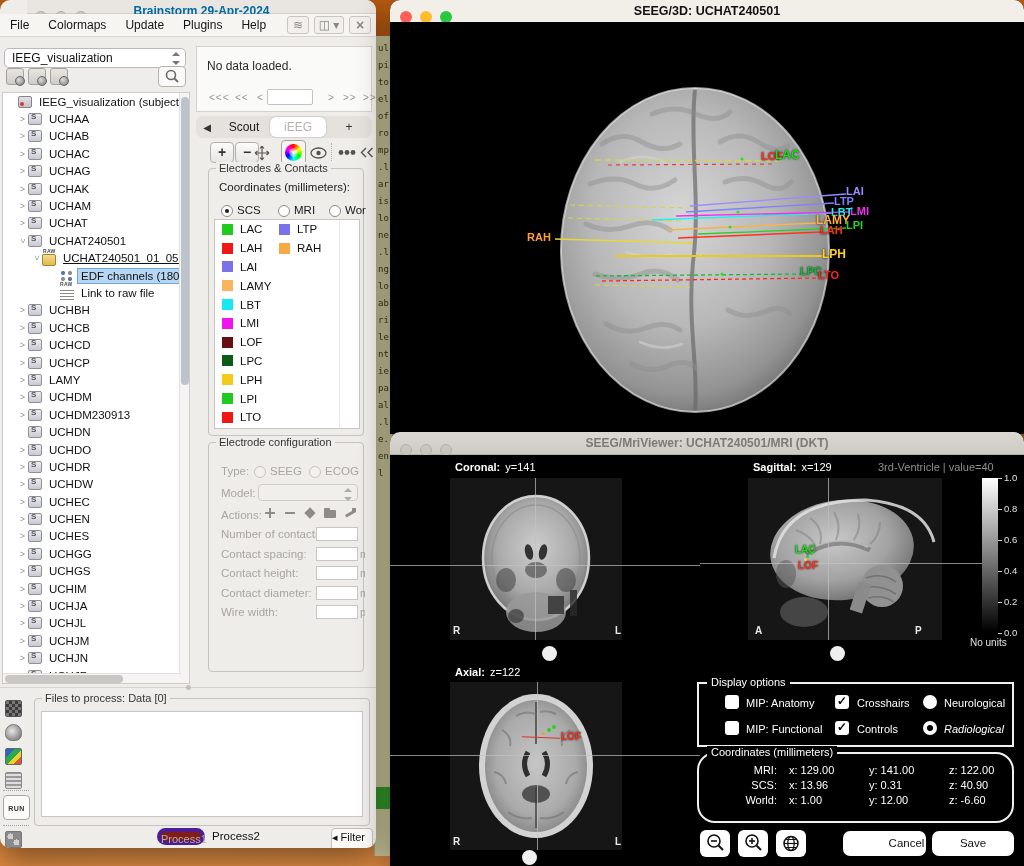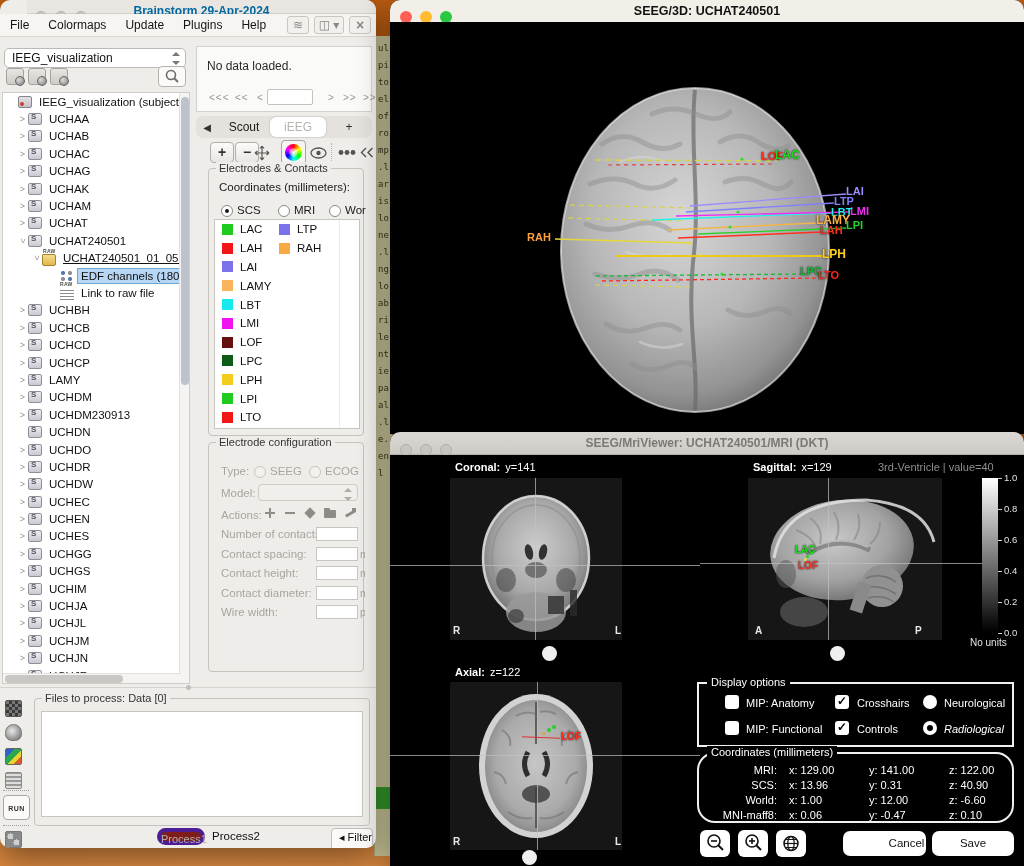--- a/index.html
+++ b/index.html
@@ -107,21 +107,21 @@
   .pz2{background:radial-gradient(circle at 40% 40%,#e8e8e8,#9a9a9a 60%,#6e6e6e);border:1px solid #777;border-radius:50% 50% 40% 40%;}
   .pz3{background:linear-gradient(135deg,#2e62c8 0 30%,#2ea84e 30% 55%,#e8d42e 55% 75%,#d85a2e 75%);border:1px solid #666;}
   .pz4{background:repeating-linear-gradient(0deg,#ddd 0 2px,#999 2px 4px),#ccc;border:1px solid #888;}
   .pz5{background:radial-gradient(circle at 30% 30%,#cfcfcf 3px,transparent 3px),radial-gradient(circle at 70% 70%,#cfcfcf 3px,transparent 3px),#8a8a8a;border:1px solid #777;}
   .dotsep{position:absolute;left:3px;width:26px;border-top:1px dotted #a29f9a;}
   .runbtn{position:absolute;left:3px;top:795px;width:27px;height:25px;border:1px solid #aaa7a2;border-radius:4px;background:#fbfaf8;font-size:7px;font-weight:bold;color:#333;text-align:center;line-height:25px;letter-spacing:.5px;}
   .fs-files{left:34px;top:698px;width:336px;height:128px;}
   .files-inner{position:absolute;left:6px;top:12px;width:322px;height:106px;background:#fff;border:1px solid #c9c6c1;}
   .ptab1{position:absolute;left:157px;top:828px;width:48px;height:17px;background:#7f1d1d;border:4px solid #4c1d95;border-radius:9px;font-size:11px;color:#b2afaa;line-height:15px;}
   .ptab2{position:absolute;left:212px;top:830px;font-size:11.5px;color:#111;}
-  .filterbtn{position:absolute;left:331px;top:828px;width:42px;height:24px;background:#fbfaf8;border:1px solid #c2bfba;border-radius:4px;font-size:11px;color:#111;text-align:right;line-height:16px;}
+  .filterbtn{position:absolute;left:331px;top:828px;width:42px;height:24px;background:#fbfaf8;border:1px solid #c2bfba;border-radius:4px;font-size:11px;color:#111;text-align:left;line-height:16px;}
   
   .w3d{left:390px;top:0;width:634px;height:434px;border-radius:10px 10px 0 0;background:#000;overflow:hidden;}
   .w3d-title{height:22px;background:#f2efe9;position:relative;text-align:center;font-size:12.5px;font-weight:bold;color:#111;line-height:22px;}
   .w3d-title .dots{position:absolute;left:10px;top:5px;}
   .dot.red{background:#ff5f57;}.dot.yel{background:#febc2e;}.dot.grn{background:#28c840;}
   .w3d-canvas{position:absolute;left:0;top:22px;width:634px;height:412px;background:#000;}
   .plabel{position:absolute;font-size:11px;font-weight:600;text-shadow:0 0 2px #000;white-space:nowrap;}
   .plabel.bold{font-weight:700;font-size:12px;}
   
   .mri{left:390px;top:432px;width:634px;height:434px;border-radius:10px 10px 0 0;background:#000;overflow:hidden;}
@@ -908,26 +908,20 @@
             <span class="cz">z: 40.90</span>
           </div>
 
           <div class="crow">
             <span class="cl">World:</span>
             <span class="cx">x: 1.00</span>
             <span class="cy">y: 12.00</span>
             <span class="cz">z: -6.60</span>
           </div>
 
-          <div class="crow">
-            <span class="cl">MNI-maff8:</span>
-            <span class="cx">x: 0.06</span>
-            <span class="cy">y: -0.47</span>
-            <span class="cz">z: 0.10</span>
-          </div>
 
       </div>
     </div>
 
     <div class="mbtn" style="left:310px;top:375px;">
       <svg width="30" height="27" viewBox="0 0 30 27">
           <circle cx="14" cy="11" r="6" fill="none" stroke="#111" stroke-width="1.6"></circle>
           <line x1="11" y1="11" x2="17" y2="11" stroke="#111" stroke-width="1.6"></line>
           <line x1="18.5" y1="15.5" x2="23" y2="20" stroke="#111" stroke-width="2"></line>
         </svg>

